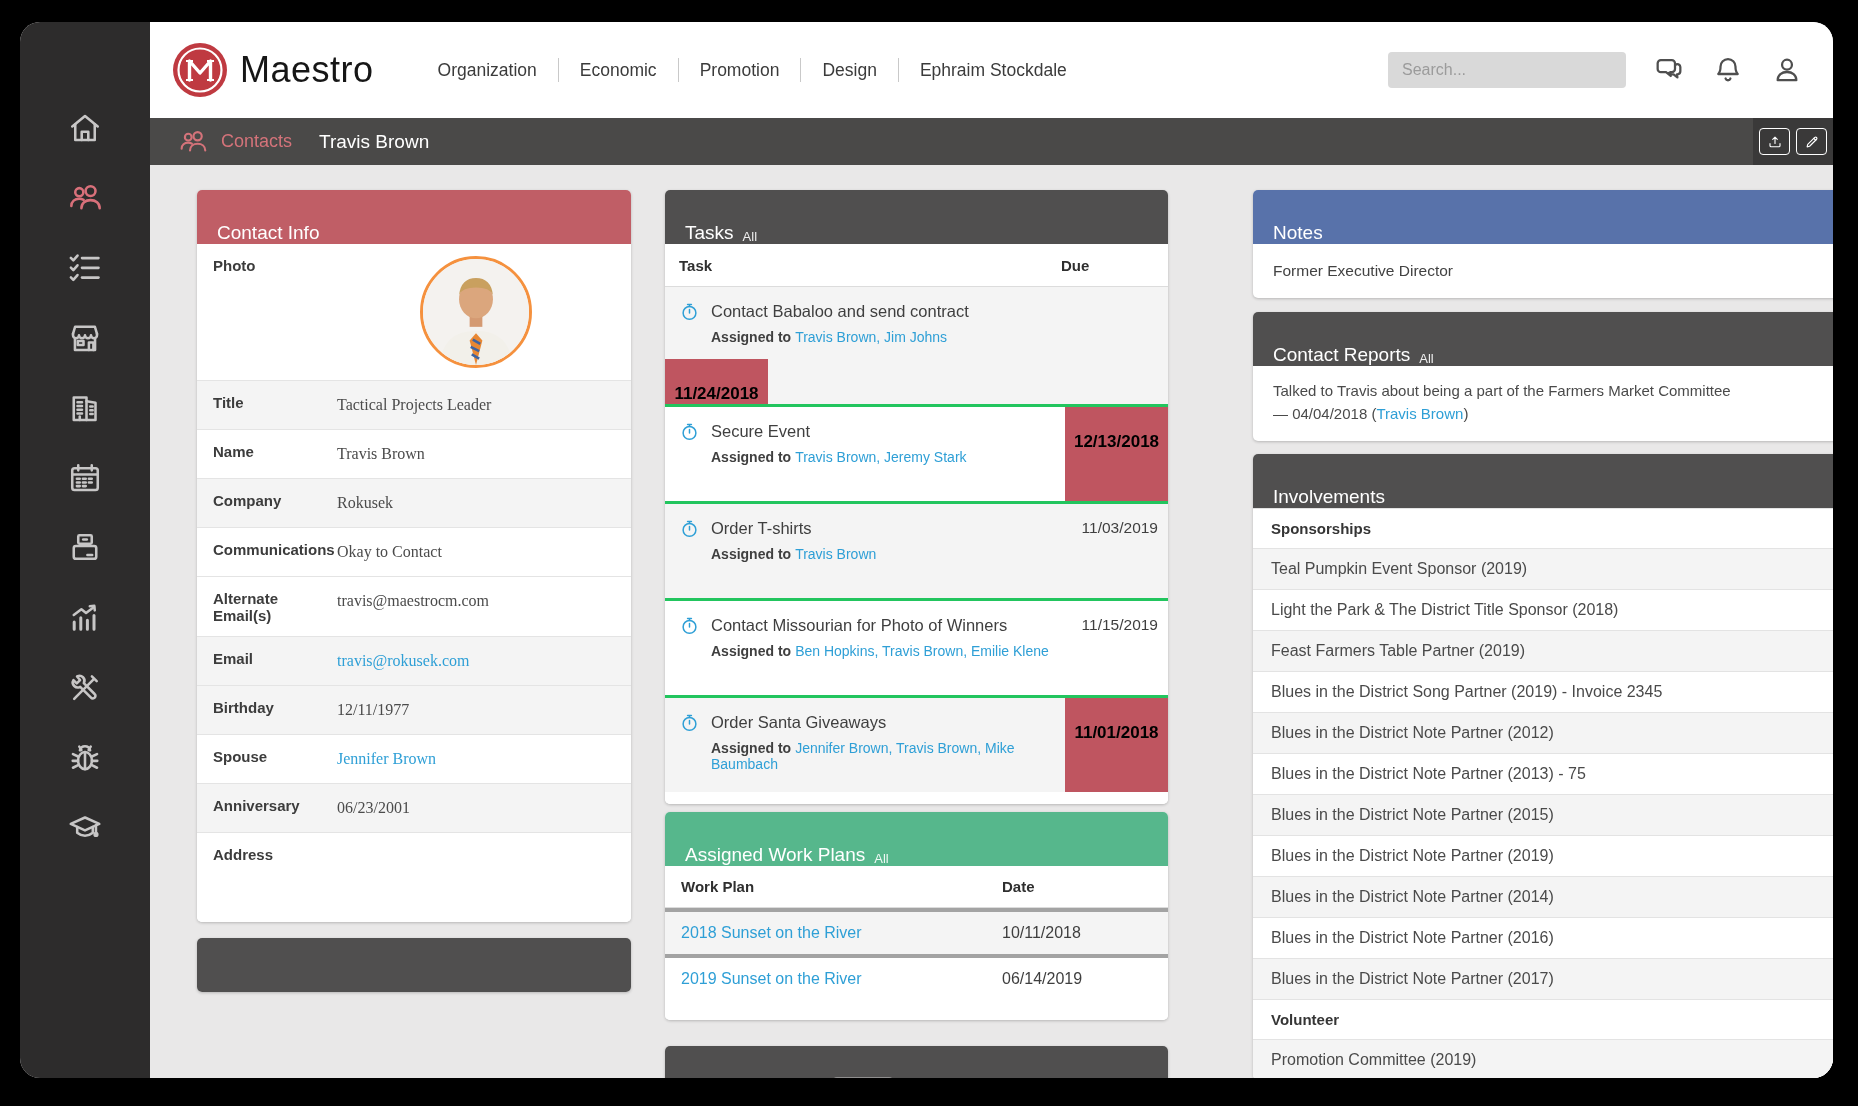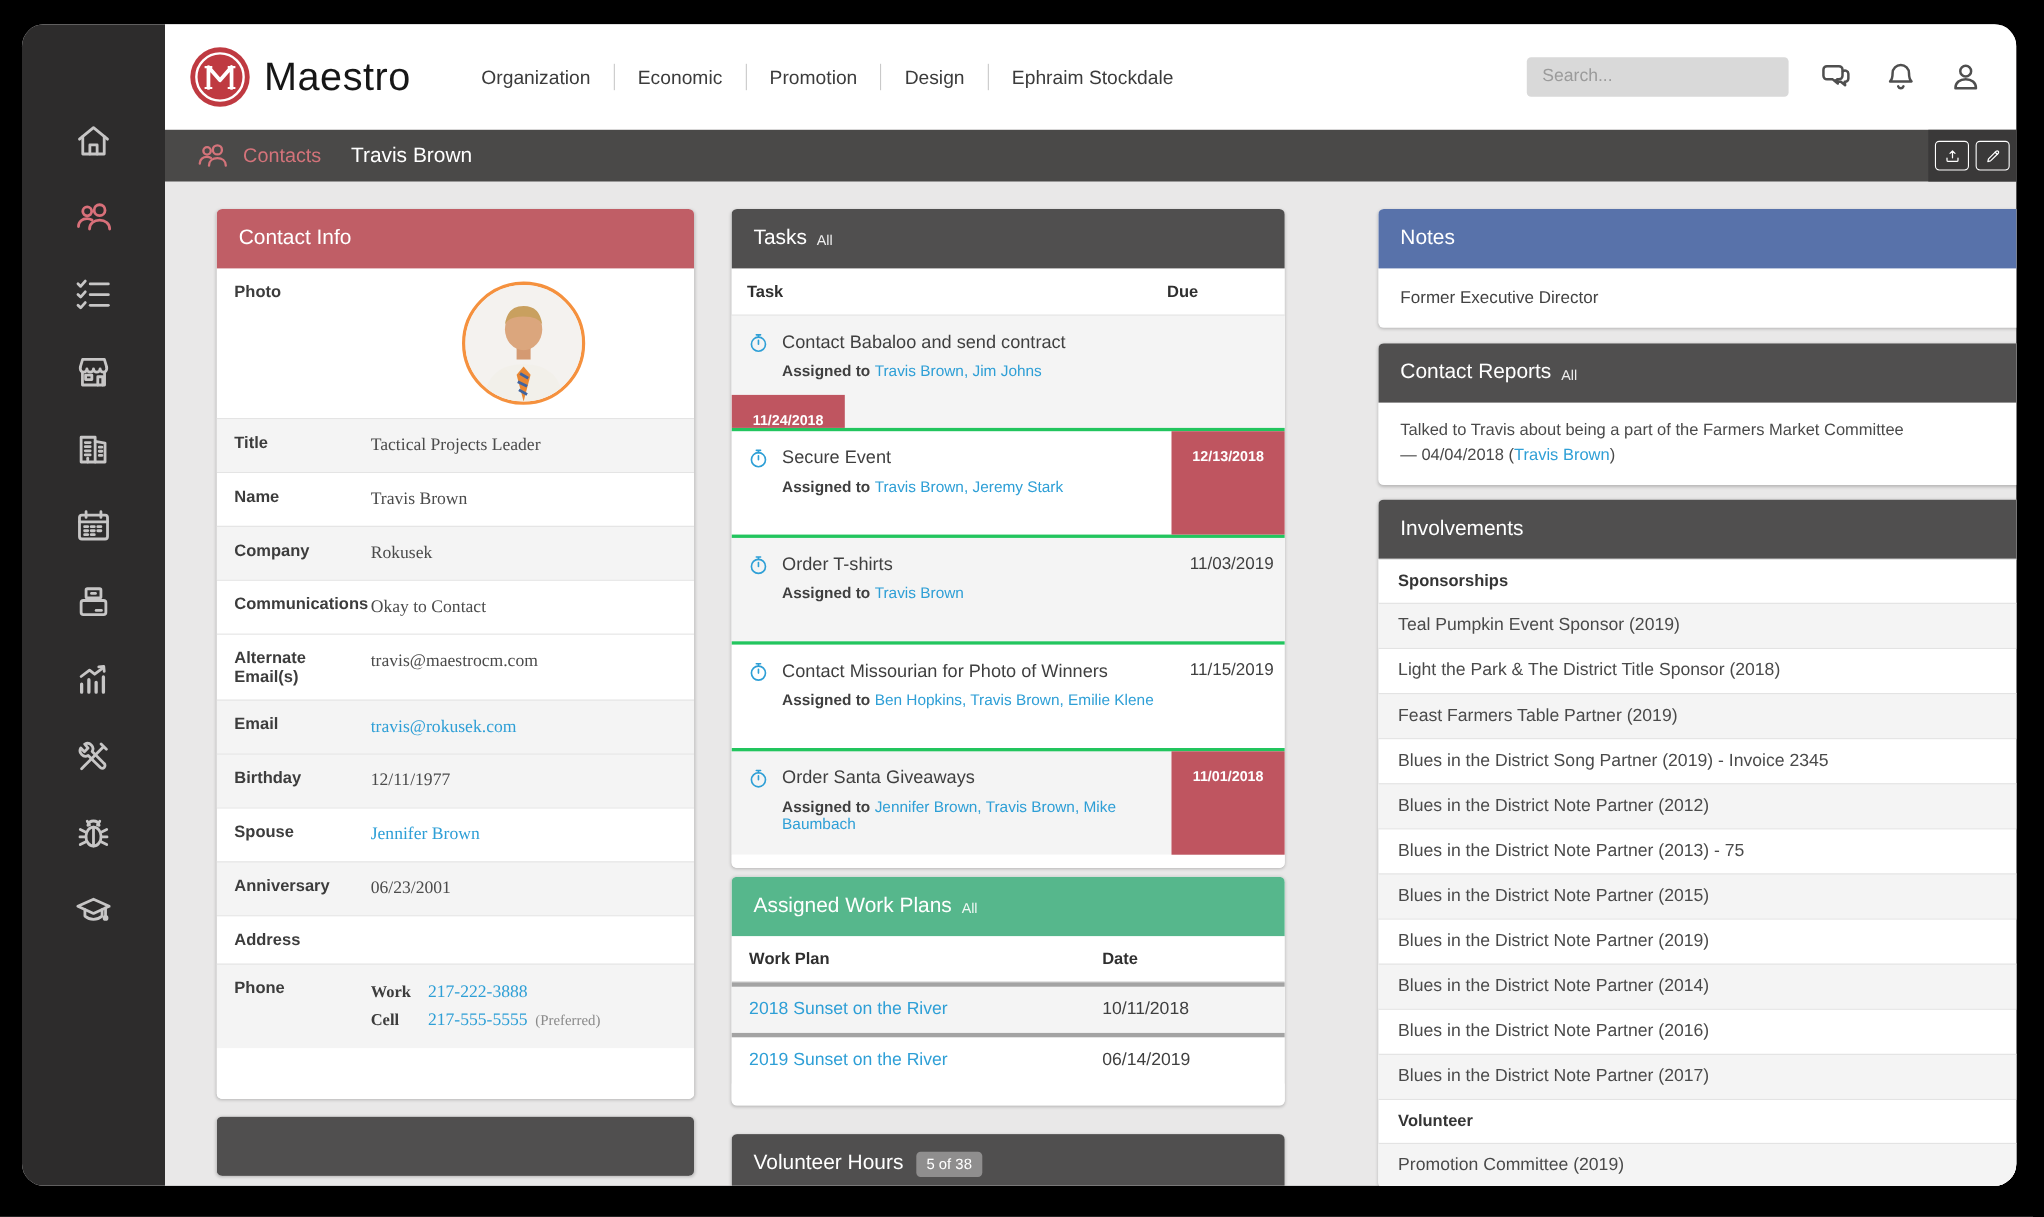--- a/index.html
+++ b/index.html
@@ -39,21 +39,21 @@
   .mini-btn{width:31px;height:27px;border:1.5px solid #fff;border-radius:4px;display:flex;
     align-items:center;justify-content:center;color:#fff;cursor:pointer;box-sizing:border-box;background:transparent;}
   .mini-btn svg{width:16px;height:16px;display:block;}
   
   .main{position:absolute;left:130px;top:143px;right:0;bottom:0;background:#e9e8e8;}
   .col{position:absolute;top:25px;}
   .col1{left:47px;width:434px;}
   .col2{left:515px;width:503px;}
   .col3{left:1103px;width:624px;}
   .card{background:#fff;border-radius:5px;overflow:hidden;box-shadow:0 1px 3px rgba(0,0,0,.22);}
-  .card-header{height:54px;display:flex;align-items:center;padding:0 20px;color:#fff;font-size:19px;box-sizing:border-box;}
+  .card-header{height:54px;display:flex;align-items:flex-end;padding:0 20px;color:#fff;font-size:19px;box-sizing:border-box;}
   .hdr-red{background:#c05e66;}
   .hdr-dark{background:#504f4f;}
   .hdr-blue{background:#5872aa;}
   .hdr-green{background:#56b78c;}
   .hdr-all{font-size:13px;color:rgba(255,255,255,.9);margin-left:9px;margin-top:3px;cursor:pointer;}
   .badge{margin-left:12px;background:#8f8e8e;color:#fff;font-size:13.5px;border-radius:4px;padding:4px 9px;}
   
   .ci-row{display:flex;min-height:44px;padding:12px 16px;box-sizing:border-box;border-top:1px solid #e4e4e4;
     font-size:16px;color:#4b4b4b;}
   .ci-row:first-child{border-top:none;}
@@ -78,21 +78,21 @@
   .task-row.alt{background:#f4f4f4;}
   .task-main{flex:1;padding:15px 8px 14px 14px;}
   .task-title-line{display:flex;align-items:flex-start;gap:11px;}
   .timer-icon{width:21px;height:21px;color:#2e9fd6;flex-shrink:0;margin-top:-1px;}
   .timer-icon svg{width:21px;height:21px;display:block;}
   .task-title{font-size:16.5px;color:#3f3f3f;}
   .task-assigned{margin-top:7px;padding-left:32px;font-size:14px;color:#2e9fd6;}
   .task-assigned b{color:#3f3f3f;font-weight:bold;margin-right:4px;}
   .due-cell{width:103px;flex-shrink:0;box-sizing:border-box;}
   .due-plain{text-align:right;padding:15px 10px 0 0;font-size:15.5px;color:#3f3f3f;}
-  .due-red{background:#bf5560;color:#ffffff;font-weight:bold;font-size:13px;text-align:center;padding-top:15px;}
+  .due-red{background:#bf5560;color:#000000;font-weight:bold;font-size:17px;text-align:center;padding-top:25px;}
   .t-footer{height:12px;background:#fff;}
   
   .wp-head{display:flex;padding:12px 16px;border-bottom:1px solid #dcdcdc;font-weight:bold;font-size:15px;color:#2f2f2f;}
   .wp-row{display:flex;padding:12px 16px;font-size:16px;border-top:4px solid #a3a3a3;}
   .wp-row.alt{background:#f4f4f4;}
   .wp-name{flex:1;}
   .wp-date{width:150px;flex-shrink:0;color:#3f3f3f;}
   .wp-head .wp-date{color:#2f2f2f;}
   .wp-footer{height:20px;background:#fff;}
   
@@ -326,34 +326,20 @@
               <div class="ci-label">Spouse</div>
               <div class="ci-value"><span class="link">Jennifer Brown</span></div>
             </div>
             <div class="ci-row alt">
               <div class="ci-label">Anniversary</div>
               <div class="ci-value"><span>06/23/2001</span></div>
             </div>
             <div class="ci-row">
               <div class="ci-label">Address</div>
             </div>
-            <div class="ci-row alt">
-              <div class="ci-label">Phone</div>
-              <div class="ci-value">
-                <div class="phone-line">
-                  <span class="phone-kind">Work</span>
-                  <span class="link">217-222-3888</span>
-                </div>
-                <div class="phone-line">
-                  <span class="phone-kind">Cell</span>
-                  <span class="link">217-555-5555</span>
-                  <span class="phone-suffix">(Preferred)</span>
-                </div>
-              </div>
-            </div>
           </div>
         <div class="empty-row"></div>
       </div>
       <div class="card mt16">
         <div class="card-header hdr-dark">
           
         </div>
 
       </div>
     </div>

